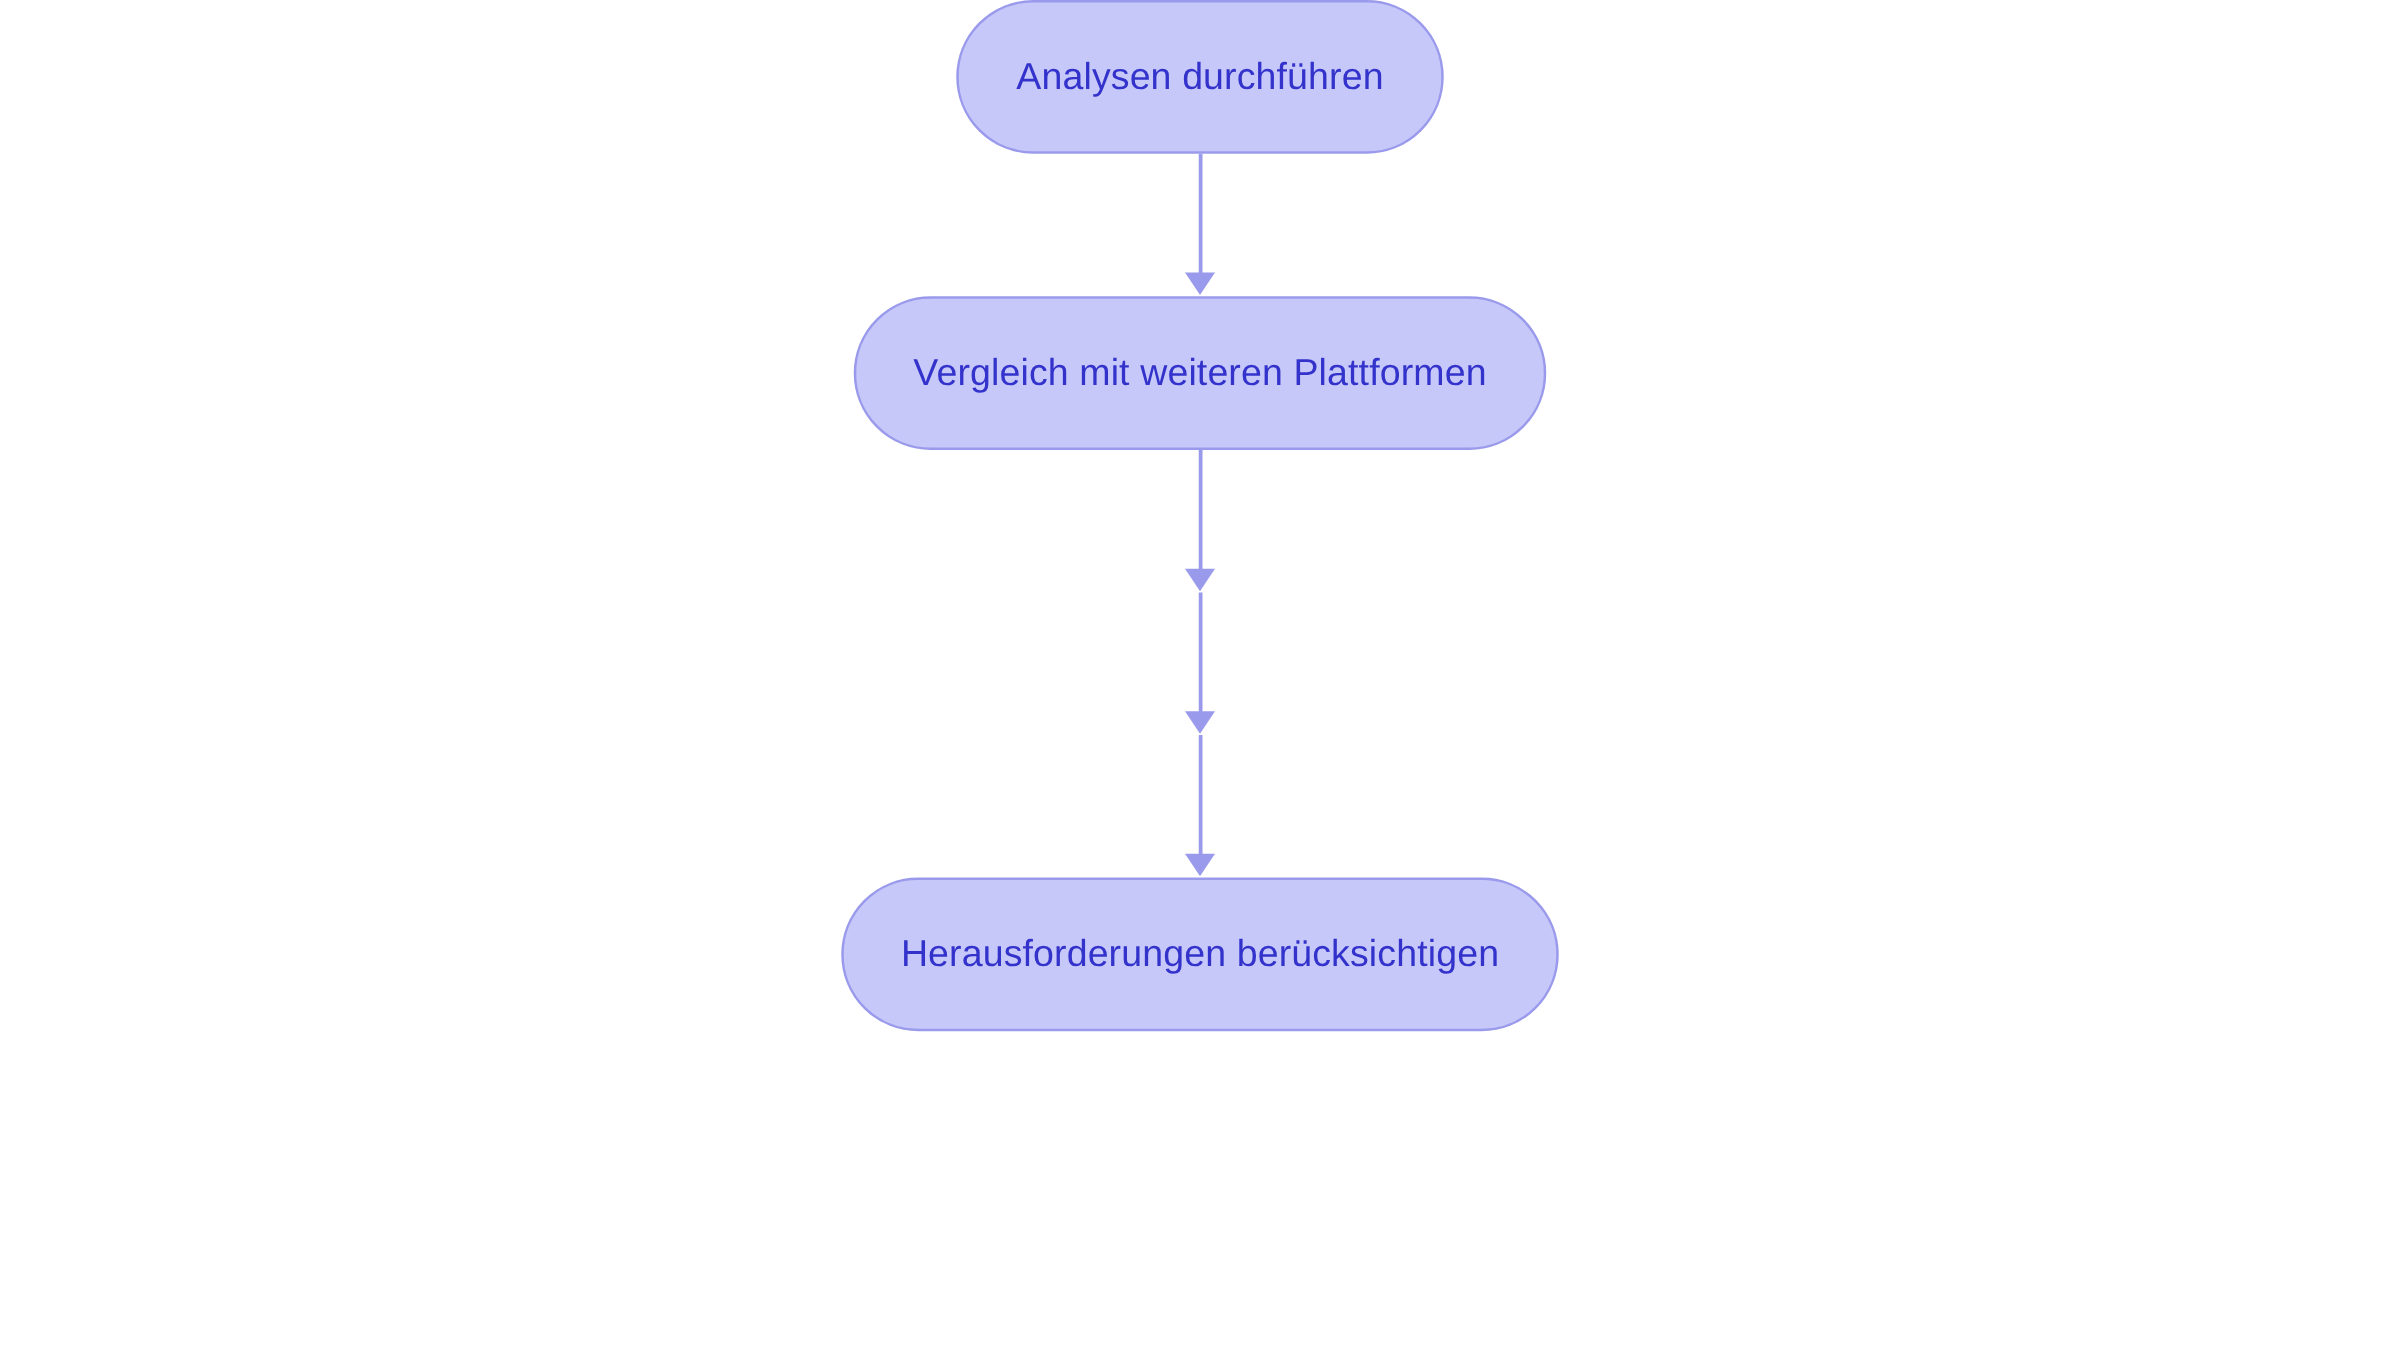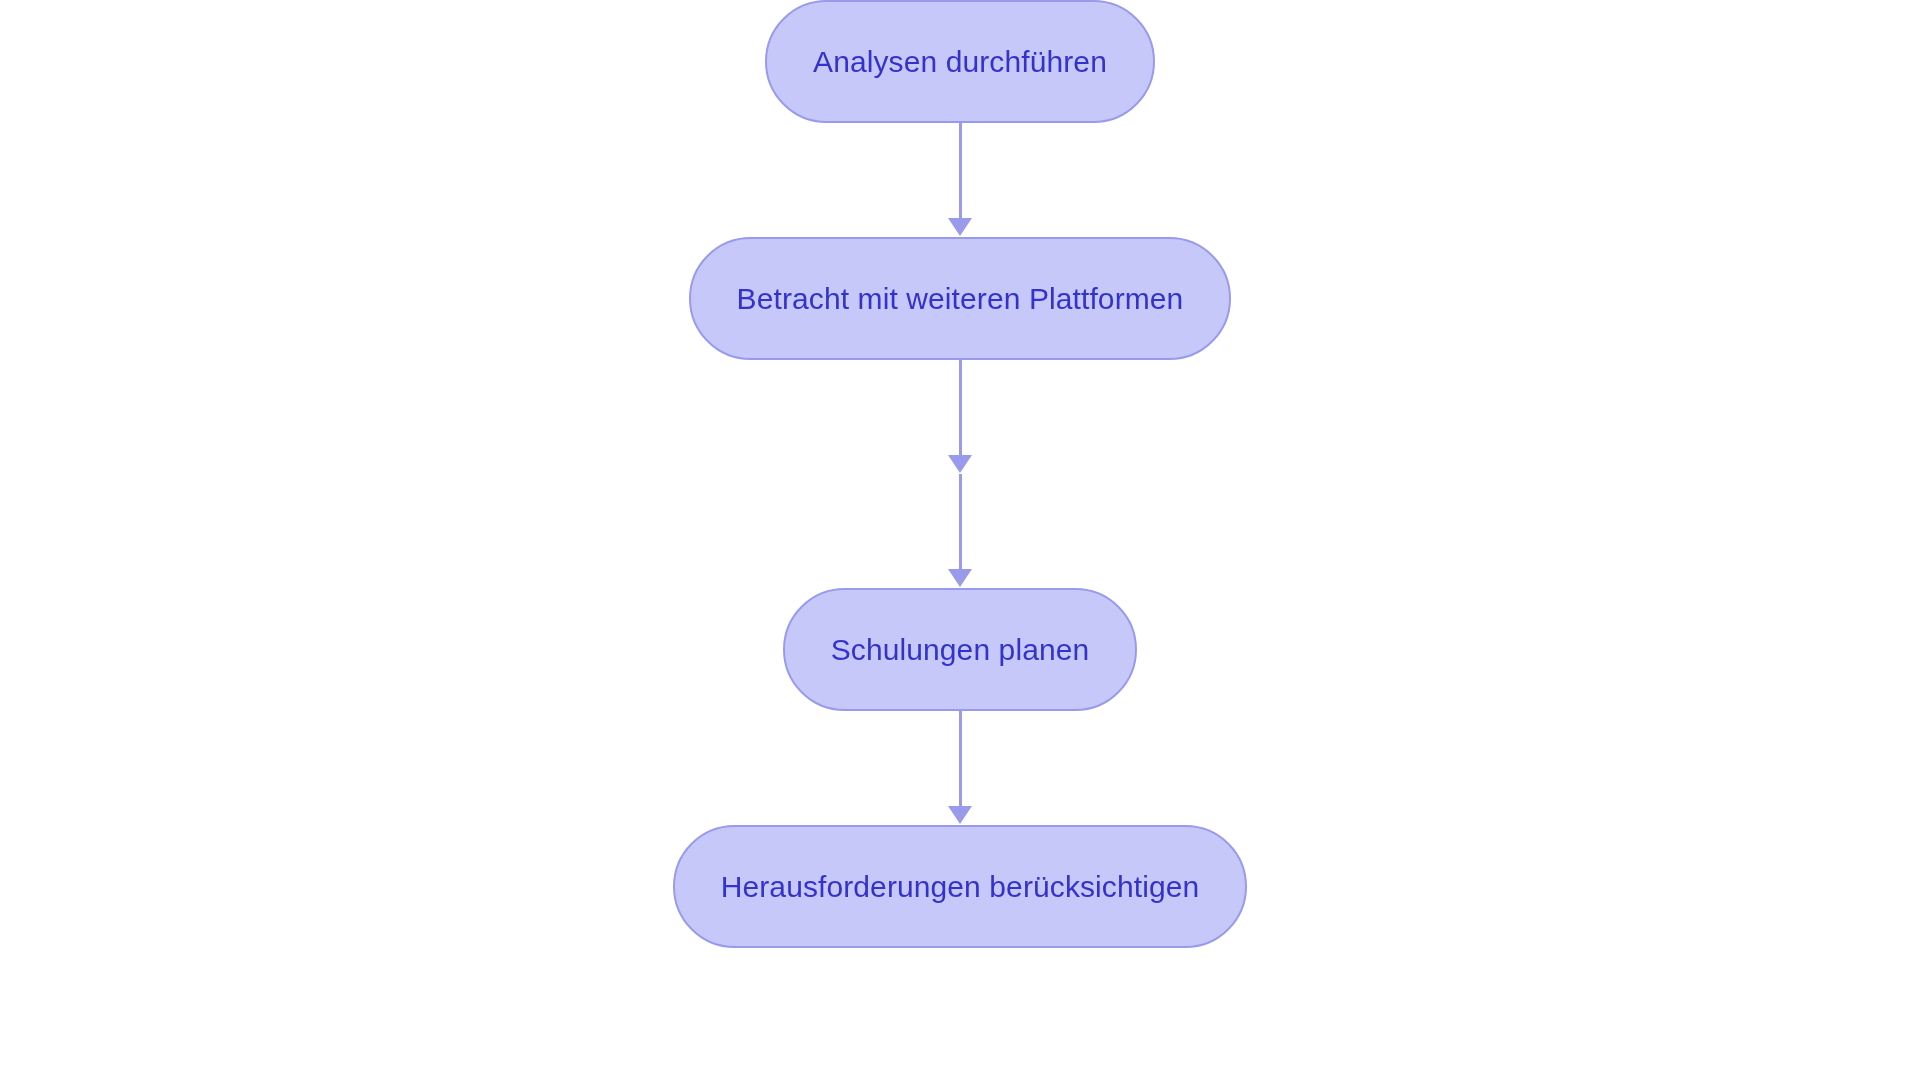--- a/index.html
+++ b/index.html
@@ -91,40 +91,35 @@
     </div>
   </div>
 
   <div class="connector">
     <div class="connector-line"></div>
     <div class="connector-arrowhead"></div>
   </div>
 
   <div class="flow-row">
     <div class="node">
-      <span class="node-label">Betracht mit weiteren Plattformen</span>
+      <span class="node-label">Vergleich mit weiteren Plattformen</span>
     </div>
   </div>
 
   <div class="connector">
     <div class="connector-line"></div>
     <div class="connector-arrowhead"></div>
   </div>
 
 
   <div class="connector">
     <div class="connector-line"></div>
     <div class="connector-arrowhead"></div>
   </div>
 
-  <div class="flow-row">
-    <div class="node">
-      <span class="node-label">Schulungen planen</span>
-    </div>
-  </div>
 
   <div class="connector">
     <div class="connector-line"></div>
     <div class="connector-arrowhead"></div>
   </div>
 
   <div class="flow-row">
     <div class="node">
       <span class="node-label">Herausforderungen berücksichtigen</span>
     </div>

